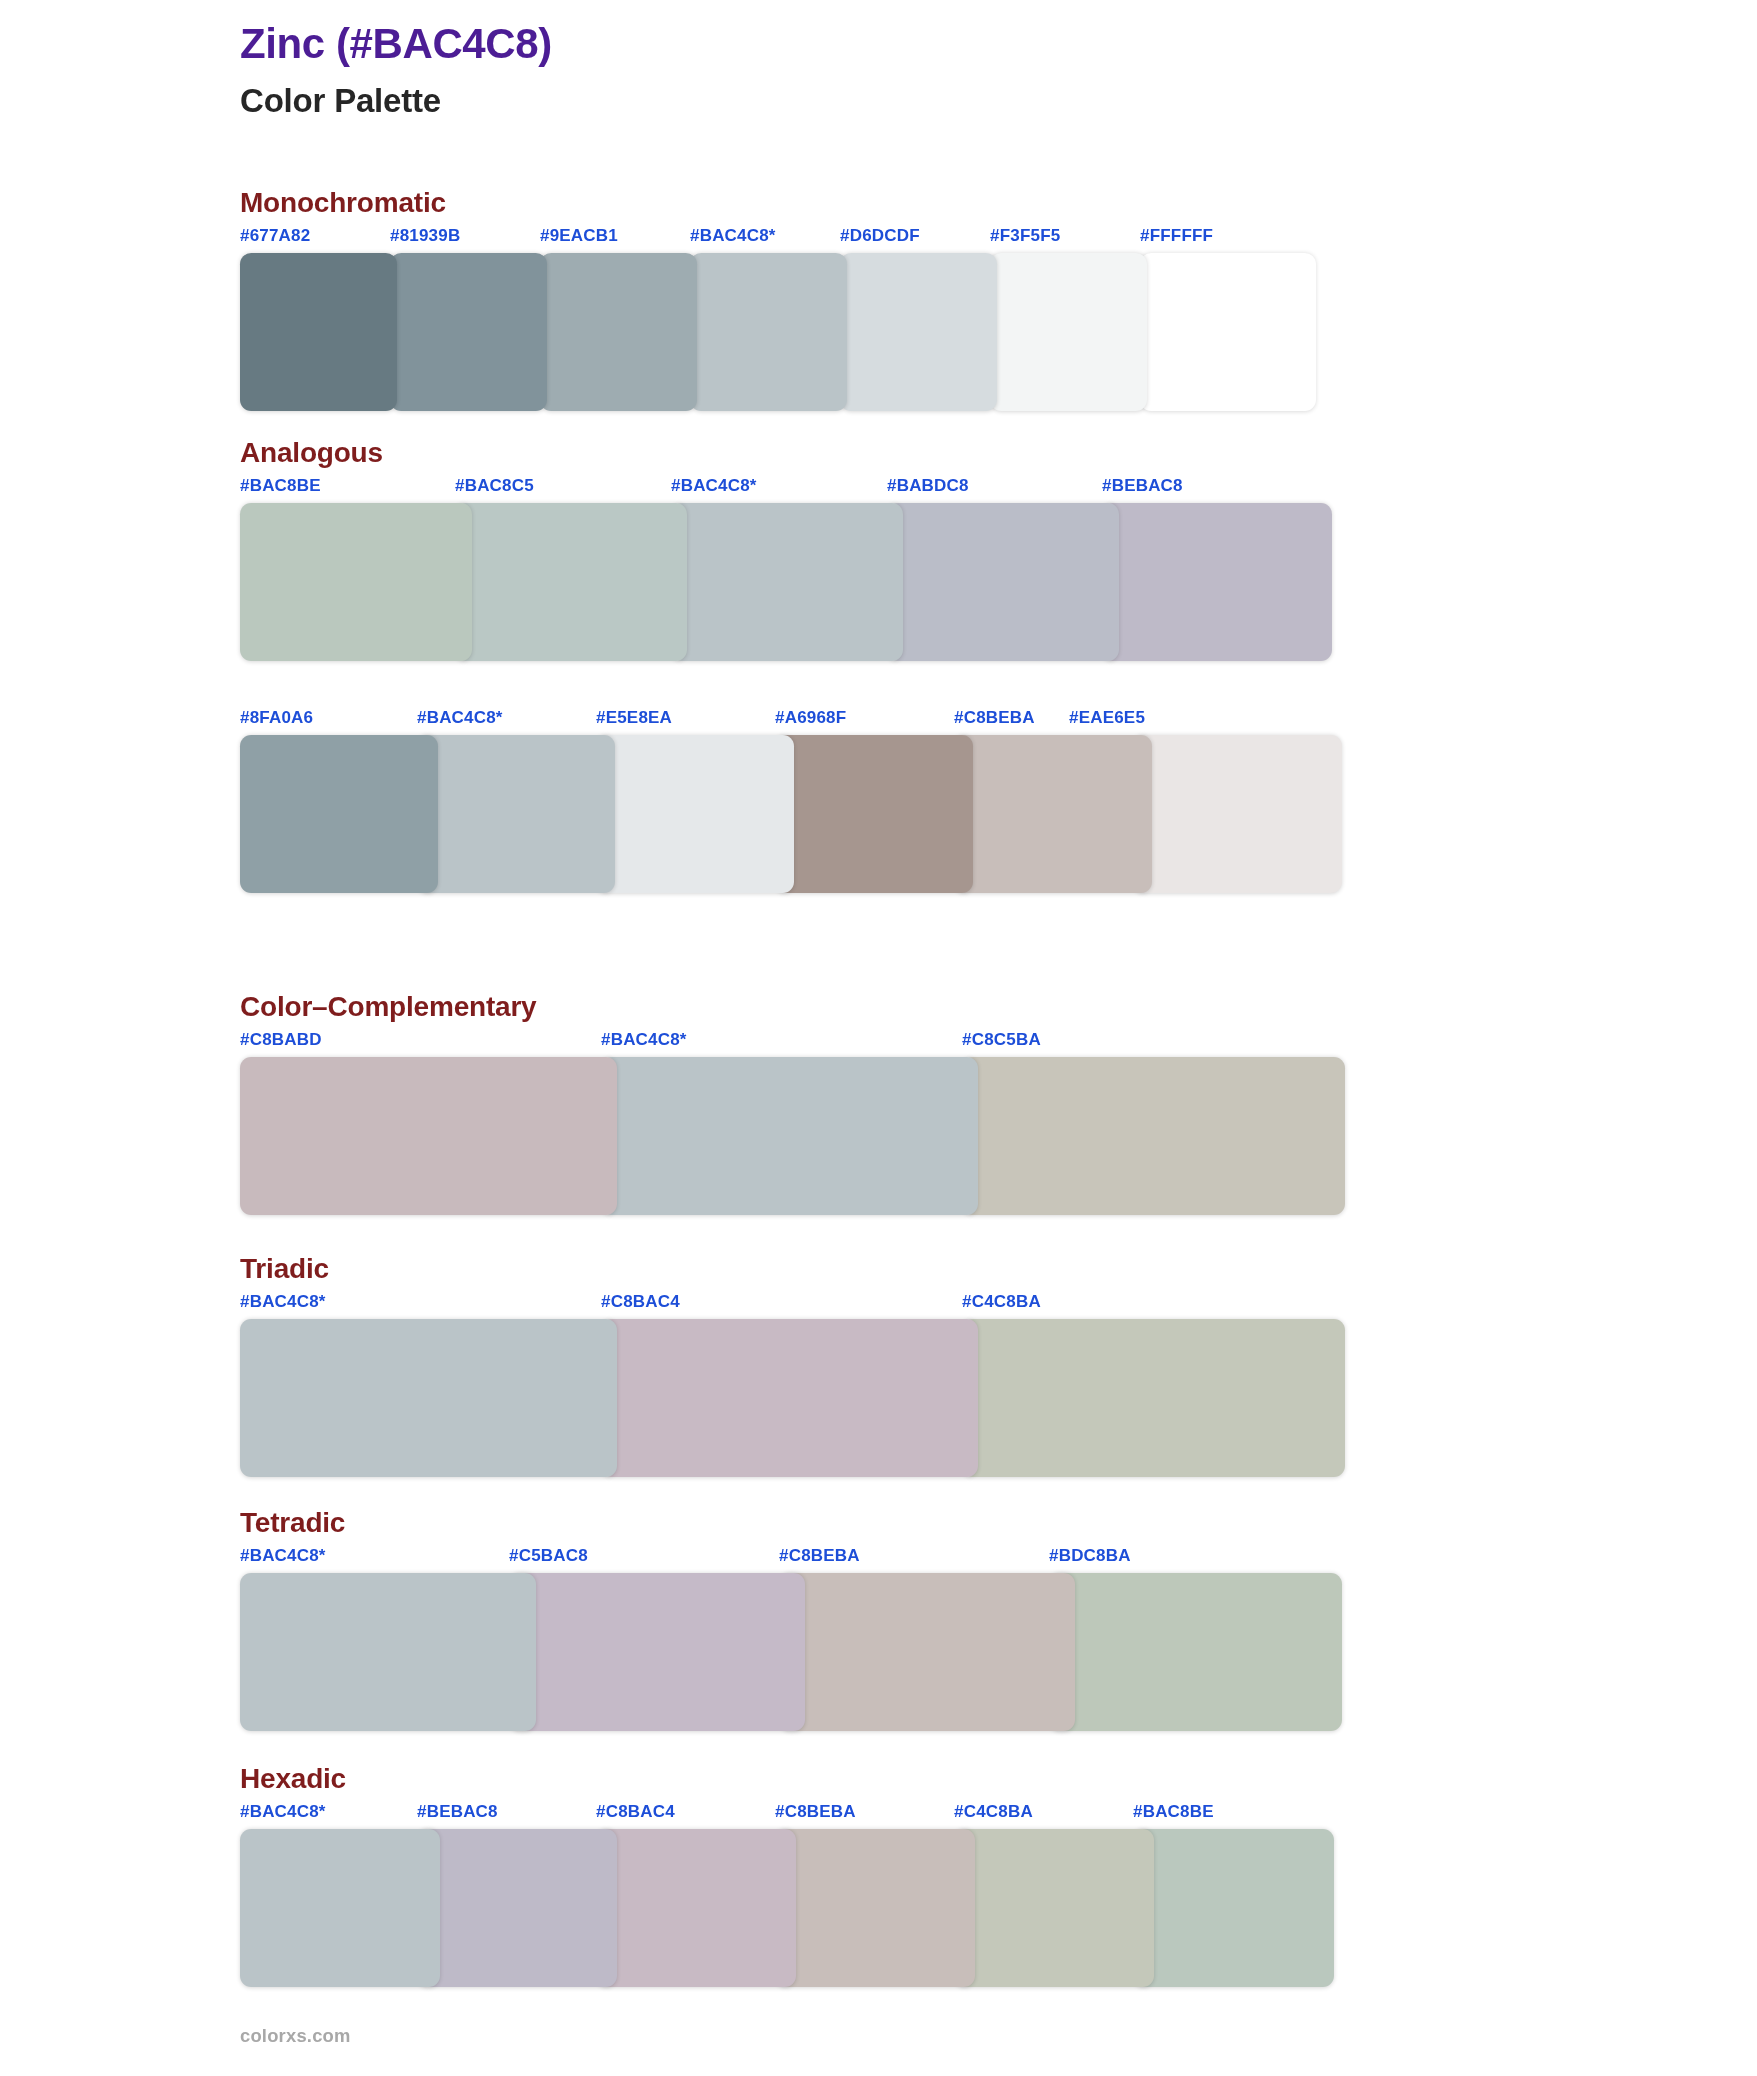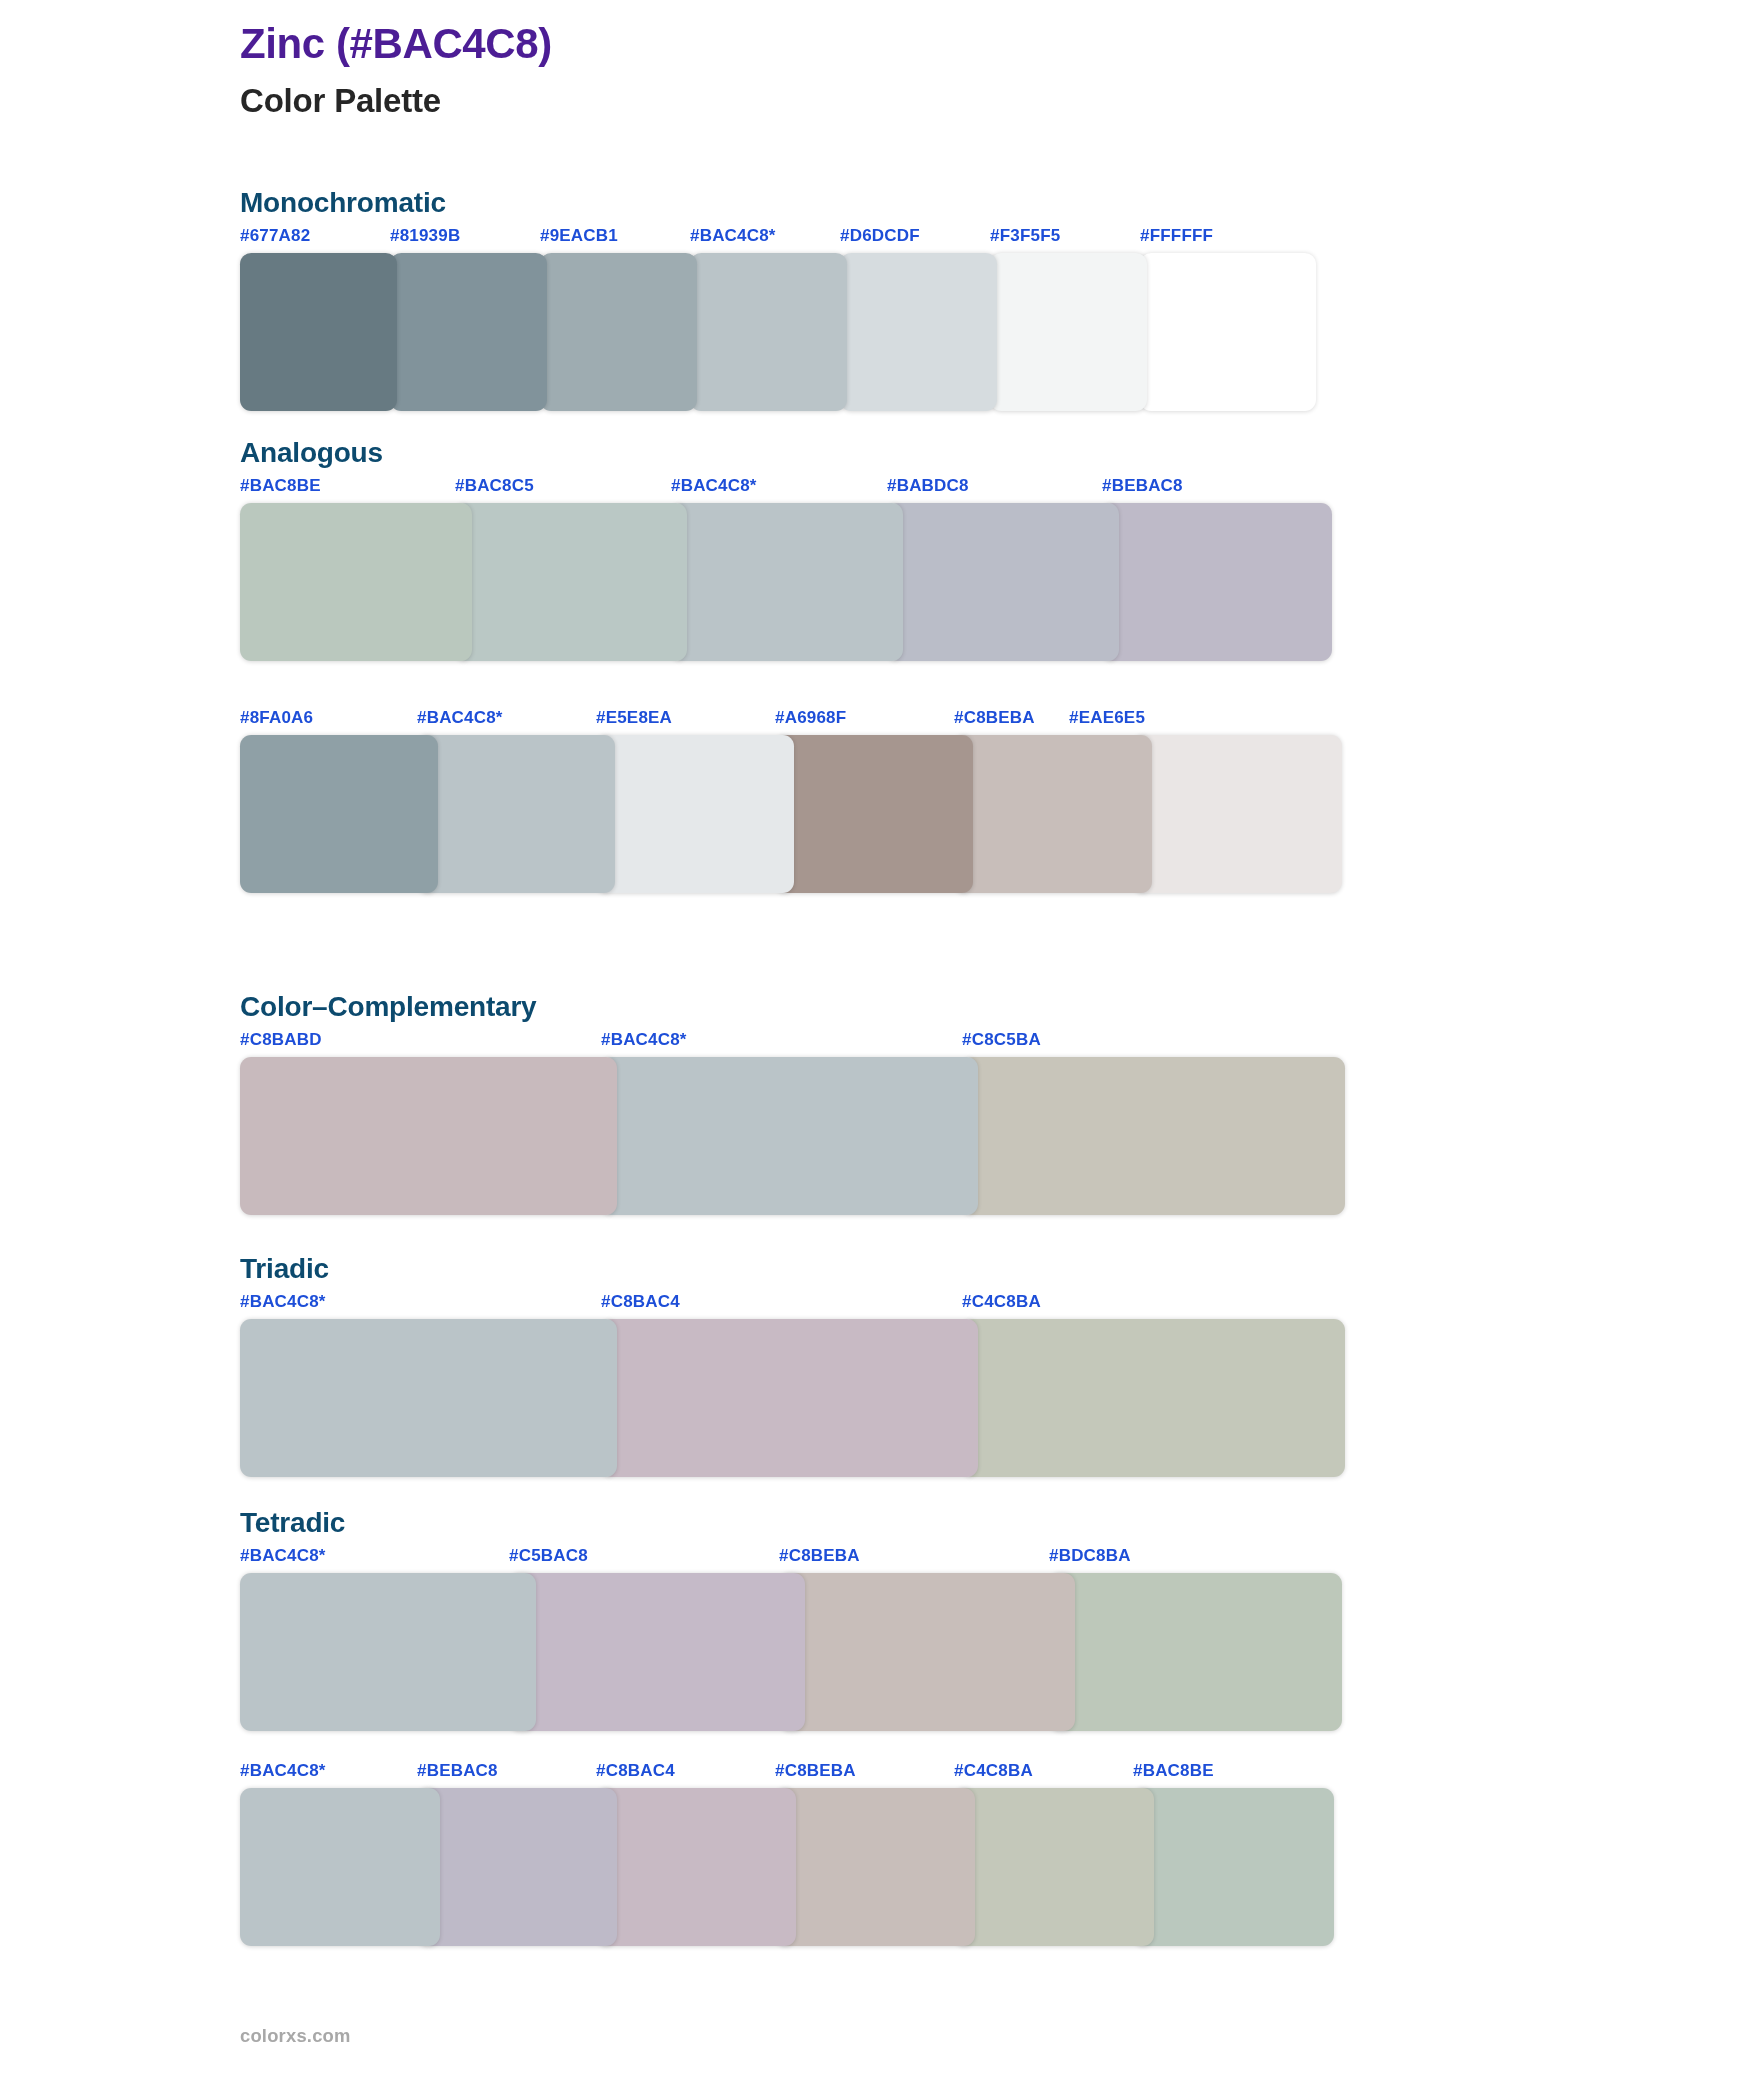--- a/index.html
+++ b/index.html
@@ -45,21 +45,21 @@
   
   .sections {
     margin-top: 50px;
   }
   .section {
     margin-bottom: 0;
   }
   .section-title {
     font-size: 28px;
     font-weight: bold;
-    color: #0c4a6e;
+    color: #7f1d1d;
     letter-spacing: -0.2px;
     margin: 0 0 4.8px 0;
     line-height: 1.3;
   }
   .labels {
     position: relative;
     height: 27px;
   }
   .swatch-label {
     position: absolute;
@@ -199,20 +199,21 @@
           <span class="swatch-label" style="left: 1049px;">#BDC8BA</span>
         </div>
         <div class="bar" style="height: 158px;">
           <div class="swatch" title="#BAC4C8*" style="left: 240px; width: 296px; background: rgb(186, 196, 200); z-index: 100;"></div>
           <div class="swatch" title="#C5BAC8" style="left: 509px; width: 296px; background: rgb(197, 186, 200); z-index: 99;"></div>
           <div class="swatch" title="#C8BEBA" style="left: 779px; width: 296px; background: rgb(200, 190, 186); z-index: 98;"></div>
           <div class="swatch" title="#BDC8BA" style="left: 1049px; width: 293px; background: rgb(189, 200, 186); z-index: 97;"></div>
         </div>
       </div>
       <div class="section" style="position: absolute; left: 0px; right: 0px; top: 1761px;">
+        <div class="section-title" style="margin-left: 240px;">Hexadic</div>
         <div class="labels">
           <span class="swatch-label" style="left: 240px;">#BAC4C8*</span>
           <span class="swatch-label" style="left: 417px;">#BEBAC8</span>
           <span class="swatch-label" style="left: 596px;">#C8BAC4</span>
           <span class="swatch-label" style="left: 775px;">#C8BEBA</span>
           <span class="swatch-label" style="left: 954px;">#C4C8BA</span>
           <span class="swatch-label" style="left: 1133px;">#BAC8BE</span>
         </div>
         <div class="bar" style="height: 158px;">
           <div class="swatch" title="#BAC4C8*" style="left: 240px; width: 200px; background: rgb(186, 196, 200); z-index: 100;"></div>

